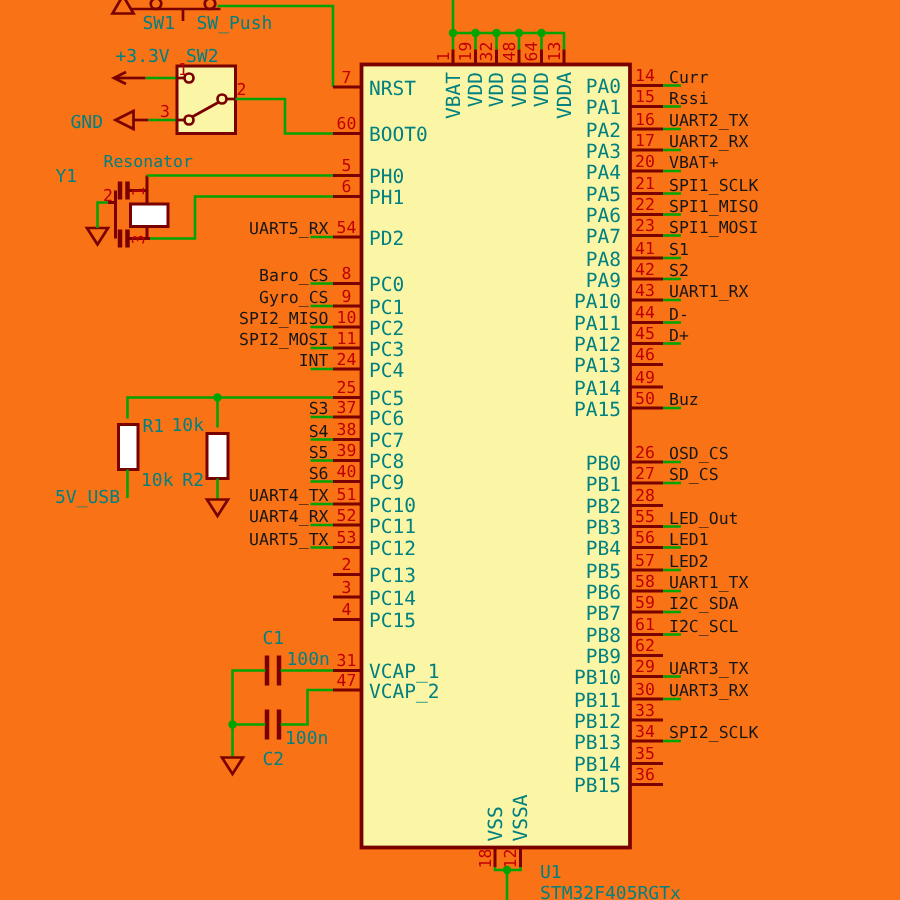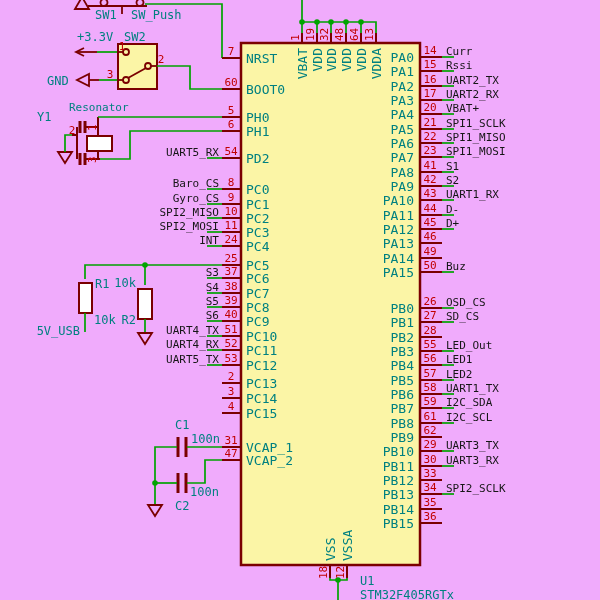--- a/index.html
+++ b/index.html
@@ -1,16 +1,16 @@
 <!DOCTYPE html>
 <html><head>
 <meta charset="utf-8">
 <style>
   html,body{margin:0;padding:0;background:#ffffff;}
-  .stage{position:relative;width:600px;height:600px;background:#f0abfc;overflow:hidden;}
+  .stage{position:relative;width:600px;height:600px;background:#f97316;overflow:hidden;}
   svg text{font-family:"DejaVu Sans Mono", monospace;}
   .pin-num{font-size:11px;fill:#C00000;}
   .ref-label{font-size:12px;fill:#008080;}
   .ref-label-sm{font-size:11px;fill:#008080;}
   .sym{stroke:#7A0000;stroke-width:2;fill:none;}
   .sym-thin{stroke:#7A0000;stroke-width:1.8;fill:none;}
   .wire{stroke:#00A300;stroke-width:1.7;fill:none;}
   .plate{stroke:#7A0000;stroke-width:3;fill:none;}
 </style>
 </head>

